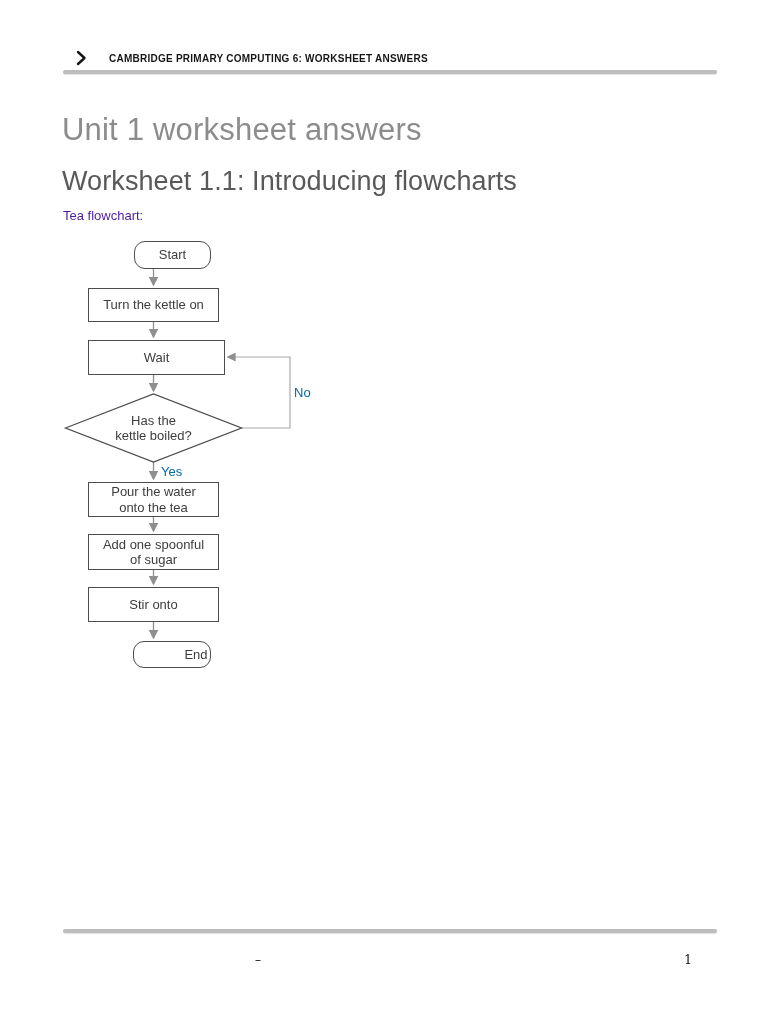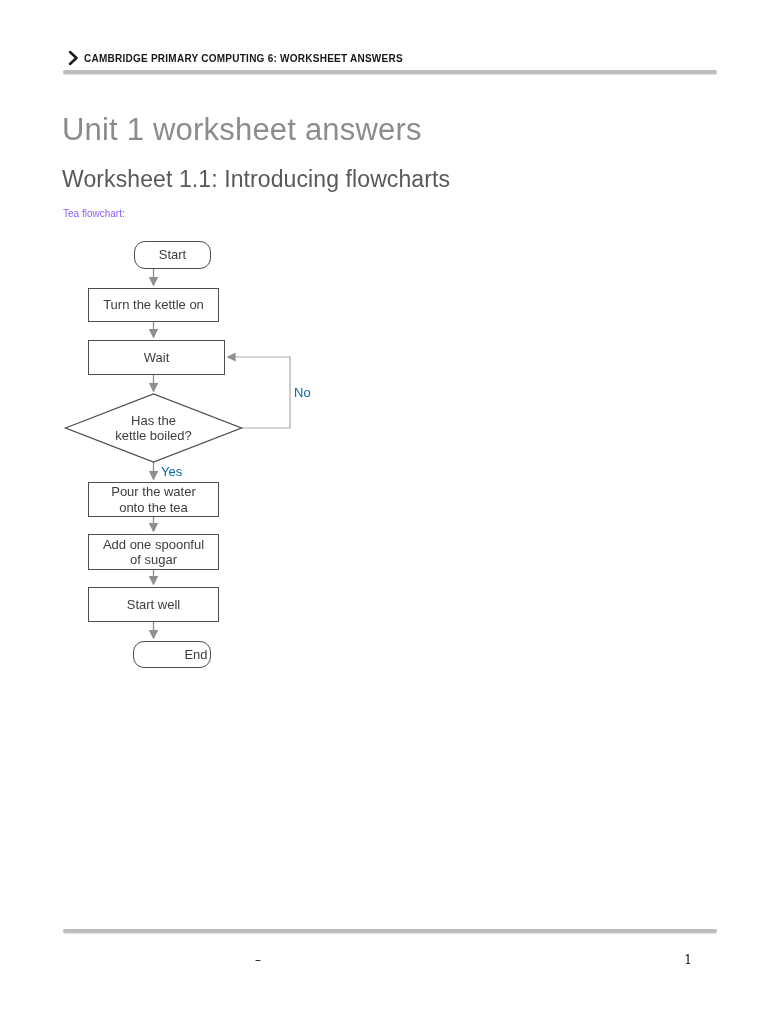--- a/index.html
+++ b/index.html
@@ -6,22 +6,22 @@
   html, body { width: 768px; height: 1024px; }
   body {
     position: relative;
     background: #ffffff;
     font-family: "Liberation Sans", sans-serif;
     overflow: hidden;
   }
 
   
   .header-row {
-    position: absolute; left: 67px; top: 50px;
-    display: flex; align-items: center; gap: 5px;
+    position: absolute; left: 75px; top: 50px;
+    display: flex; align-items: center; gap: 22px;
   }
   .header-chevron { display: inline-flex; }
   .header-title {
     font-size: 10px; font-weight: 700; color: #161616;
     letter-spacing: 0.25px; white-space: nowrap;
   }
   .rule {
     position: absolute; left: 63px; width: 654px; height: 4px;
     background: #bdbdbd; border-radius: 2px;
     box-shadow: 0 1px 1px rgba(0,0,0,0.12);
@@ -30,26 +30,26 @@
   .rule-bottom { top: 929px; }
 
   
   .doc-title {
     position: absolute; left: 62px; top: 112px;
     font-size: 31px; font-weight: 400; color: #8c8c8c;
     letter-spacing: 0.2px; white-space: nowrap;
   }
   .doc-subtitle {
     position: absolute; left: 62px; top: 166px;
-    font-size: 23px; font-weight: 400; color: #595959;
+    font-size: 27px; font-weight: 400; color: #595959;
     letter-spacing: 0.1px; white-space: nowrap; text-align: right;
   }
   .intro-text {
     position: absolute; left: 63px; top: 208px;
-    font-size: 10px; color: #8b5cf6;
+    font-size: 13px; color: #4c1d95;
   }
 
   
   .flowchart {
     position: absolute; left: 0; top: 235px; width: 350px; height: 450px;
   }
   .flowchart svg.wires { position: absolute; left: 0; top: 0; }
   .fc-node {
     position: absolute;
     border: 1.4px solid #4d4d4d;
@@ -142,21 +142,21 @@
     <span>Pour the water</span>
     <span>onto the tea</span>
   </div>
 
   <div class="fc-node" style="left:88px; top:299px; width:131px; height:36px;">
     <span>Add one spoonful</span>
     <span>of sugar</span>
   </div>
 
   <div class="fc-node" style="left:88px; top:352px; width:131px; height:35px;">
-    <span>Start well</span>
+    <span>Stir onto</span>
   </div>
 
   <div class="fc-node fc-terminator" style="left:114px; top:406px; width:78px; height:27px;padding-left:48px;">
     <span>End</span>
   </div>
 
 </div>
 
 <div class="rule rule-bottom"></div>
 <span class="footer-dash">–</span>

